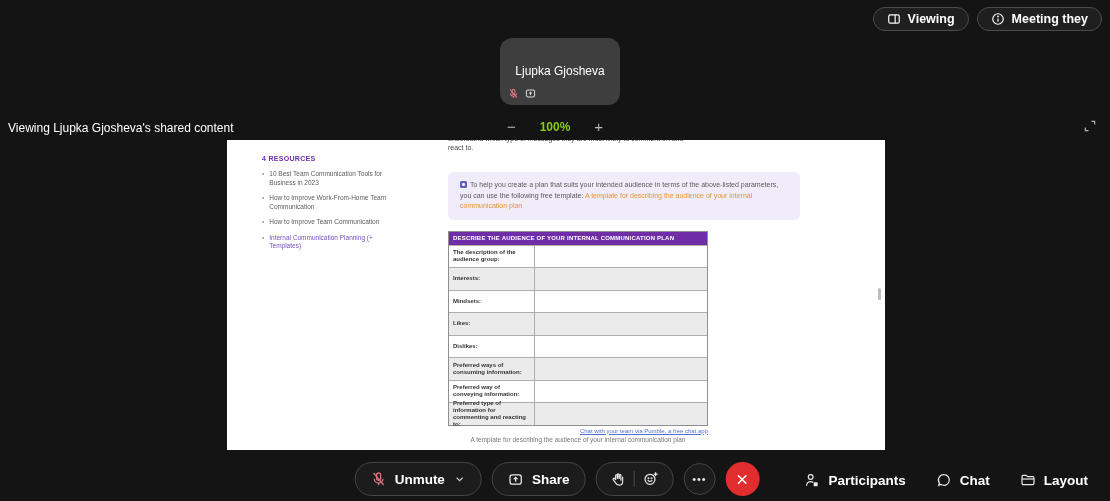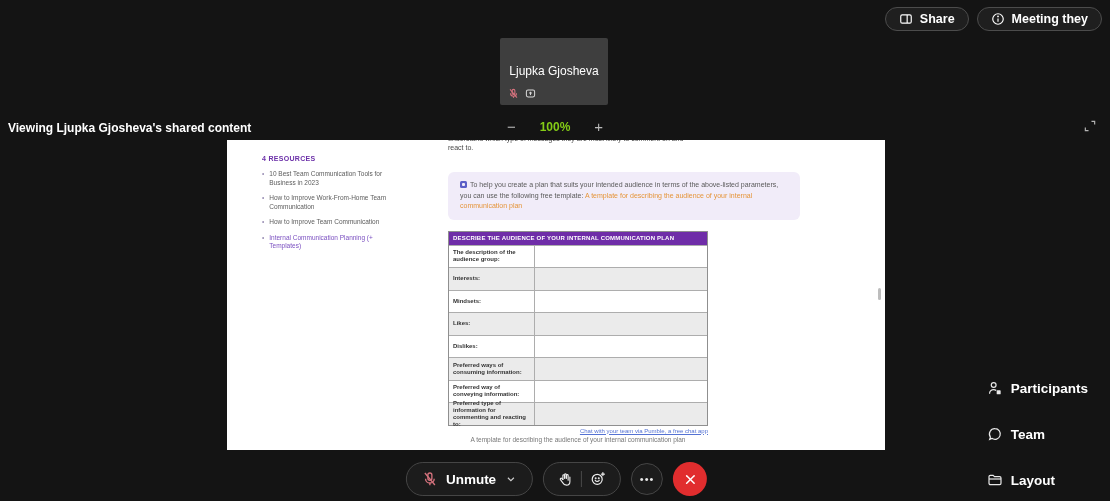--- a/index.html
+++ b/index.html
@@ -13,28 +13,28 @@
   
   .top-right { position:absolute; top:7px; right:8px; display:flex; gap:8px; }
   .pill-sm {
     display:flex; align-items:center; gap:7px; height:24px; padding:0 13px;
     background:#1f1f1f; border:1px solid #4c4c4c; border-radius:13px;
     color:#fff; font-size:12.5px; font-weight:700;
   }
   .ic { display:flex; align-items:center; }
 
   
-  .tile { position:absolute; left:500px; top:38px; width:108px; height:67px;
-          background:#3e3e3e; border-radius:2px; }
+  .tile { position:absolute; left:500px; top:38px; width:120px; height:67px;
+          background:#3e3e3e; border-radius:12px; }
   .tile-name { position:absolute; left:0; right:0; top:26px; text-align:center;
                font-size:12px; font-weight:500; color:#fff; }
   .tile-icons { position:absolute; left:8px; bottom:6px; display:flex; gap:5px; align-items:center; }
 
   
-  .viewing { position:absolute; left:8px; top:121px; font-size:12px; font-weight:700; }
+  .viewing { position:absolute; left:8px; top:121px; font-size:12px; font-weight:400; }
   .zoomctl { position:absolute; top:119px; left:0; width:100%; display:flex;
              justify-content:center; align-items:center; gap:24px; }
   .zoom-btn { background:none; border:none; color:#b9b9b9; font-size:15px; line-height:15px; }
   .zoom-level { color:#84cc16; font-size:12px; font-weight:700; }
   .expand { position:absolute; right:13px; top:119px; background:none; border:none; }
 
   
   .content { position:absolute; left:227px; top:140px; width:658px; height:310px;
              background:#ffffff; color:#444; overflow:hidden; }
   .doc-sidebar { position:absolute; left:35px; top:15px; width:128px; }
@@ -80,38 +80,38 @@
   .chev { display:flex; align-items:center; margin-left:1px; }
   .combo-pill { display:flex; align-items:center; gap:0; height:34px; padding:0 6px;
                 background:#1c1c1c; border:1px solid #454545; border-radius:18px; }
   .combo-btn { background:none; border:none; display:flex; align-items:center; padding:0 8px; }
   .vdiv { width:1px; height:16px; background:#4a4a4a; }
   .circle-btn { width:32px; height:32px; border-radius:50%; background:#1c1c1c;
                 border:1px solid #454545; color:#e8e8e8; font-size:11px;
                 letter-spacing:1px; display:flex; align-items:center; justify-content:center; }
   .leave-btn { width:34px; height:34px; border-radius:50%; background:#e12d2e; border:none;
                display:flex; align-items:center; justify-content:center; }
-  .right-group { position:absolute; right:22px; bottom:13px; display:flex; gap:30px;flex-direction:column; }
+  .right-group { position:absolute; right:22px; bottom:13px; display:flex; gap:30px; }
   .text-btn { display:flex; align-items:center; gap:8px; background:none; border:none;
               color:#fff; font-size:13.5px; font-weight:700; }
 </style>
 </head>
 <body>
 
 <div>
 
   <div class="top-right">
     <button class="pill-sm">
       <span class="ic">
         <svg width="14" height="14" viewBox="0 0 24 24" fill="none" stroke="#fff" stroke-width="2">
             <rect x="3" y="5" width="18" height="14" rx="2.5"></rect>
             <line x1="14" y1="5" x2="14" y2="19"></line>
           </svg>
       </span>
-      <span>Share</span>
+      <span>Viewing</span>
     </button>
     <button class="pill-sm">
       <span class="ic">
         <svg width="14" height="14" viewBox="0 0 24 24" fill="none" stroke="#fff" stroke-width="2">
             <circle cx="12" cy="12" r="9"></circle>
             <line x1="12" y1="11" x2="12" y2="16.5"></line>
             <circle cx="12" cy="7.6" r="0.6" fill="#fff"></circle>
           </svg>
       </span>
       <span>Meeting they</span>
@@ -237,20 +237,30 @@
         </span>
         <span>Unmute</span>
         <span class="chev">
           <svg width="12" height="12" viewBox="0 0 24 24" fill="none" stroke="#cfcfcf" stroke-width="2.2">
               <path d="M6 9.5l6 6 6-6"></path>
             </svg>
         </span>
       </button>
 
 
+      <button class="pill-lg">
+        <span class="ic">
+          <svg width="16" height="15" viewBox="0 0 24 24" fill="none" stroke="#ececec" stroke-width="2">
+              <rect x="3" y="4.5" width="18" height="15" rx="3.5"></rect>
+              <path d="M12 15.5V9"></path>
+              <path d="M9 11.5L12 8.5l3 3"></path>
+            </svg>
+        </span>
+        <span>Share</span>
+      </button>
 
       <div class="combo-pill">
         <button class="combo-btn">
           <span class="ic">
             <svg width="15" height="15" viewBox="0 0 24 24" fill="none" stroke="#ececec" stroke-width="1.8" stroke-linecap="round" stroke-linejoin="round">
                 <path d="M8 12V5.8a1.4 1.4 0 0 1 2.8 0V10"></path>
                 <path d="M10.8 10V4.4a1.4 1.4 0 0 1 2.8 0V10"></path>
                 <path d="M13.6 10V5.6a1.4 1.4 0 0 1 2.8 0V13"></path>
                 <path d="M8 12l-1.7-1.7a1.5 1.5 0 0 0-2.2 2L7.6 17c1.4 2.4 3.2 4 6.1 4 3 0 5.5-2.4 5.5-5.4V8"></path>
               </svg>
@@ -295,21 +305,21 @@
             </svg>
         </span>
         <span>Participants</span>
       </button>
       <button class="text-btn">
         <span class="ic">
           <svg width="16" height="16" viewBox="0 0 24 24" fill="none" stroke="#e8e8e8" stroke-width="1.8">
               <path d="M12 4a8 8 0 1 1-4.7 14.5L4 20l1.1-3.4A8 8 0 0 1 12 4z"></path>
             </svg>
         </span>
-        <span>Team</span>
+        <span>Chat</span>
       </button>
       <button class="text-btn">
         <span class="ic">
           <svg width="16" height="16" viewBox="0 0 24 24" fill="none" stroke="#e8e8e8" stroke-width="1.8">
               <path d="M3 7a2 2 0 0 1 2-2h4.2l2 2H19a2 2 0 0 1 2 2v8a2 2 0 0 1-2 2H5a2 2 0 0 1-2-2z"></path>
               <path d="M3 10.5h18"></path>
             </svg>
         </span>
         <span>Layout</span>
       </button>

